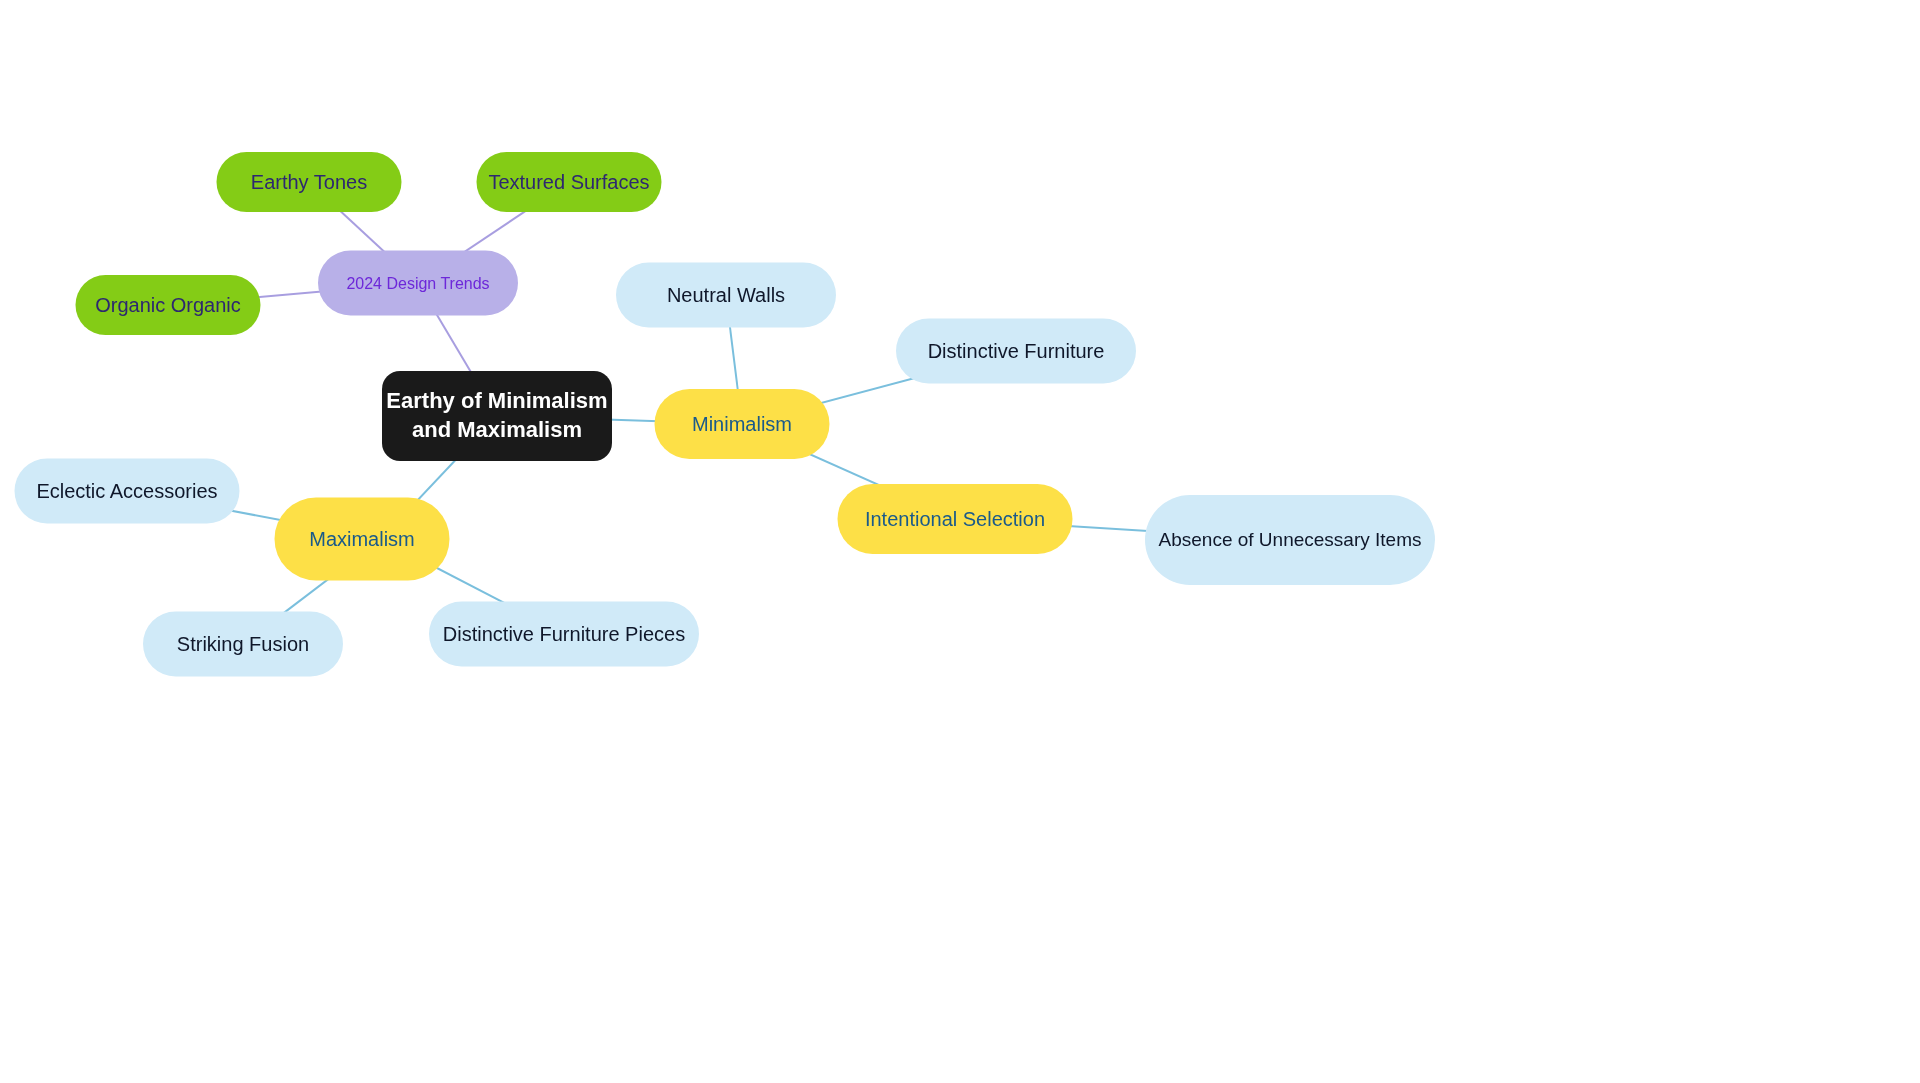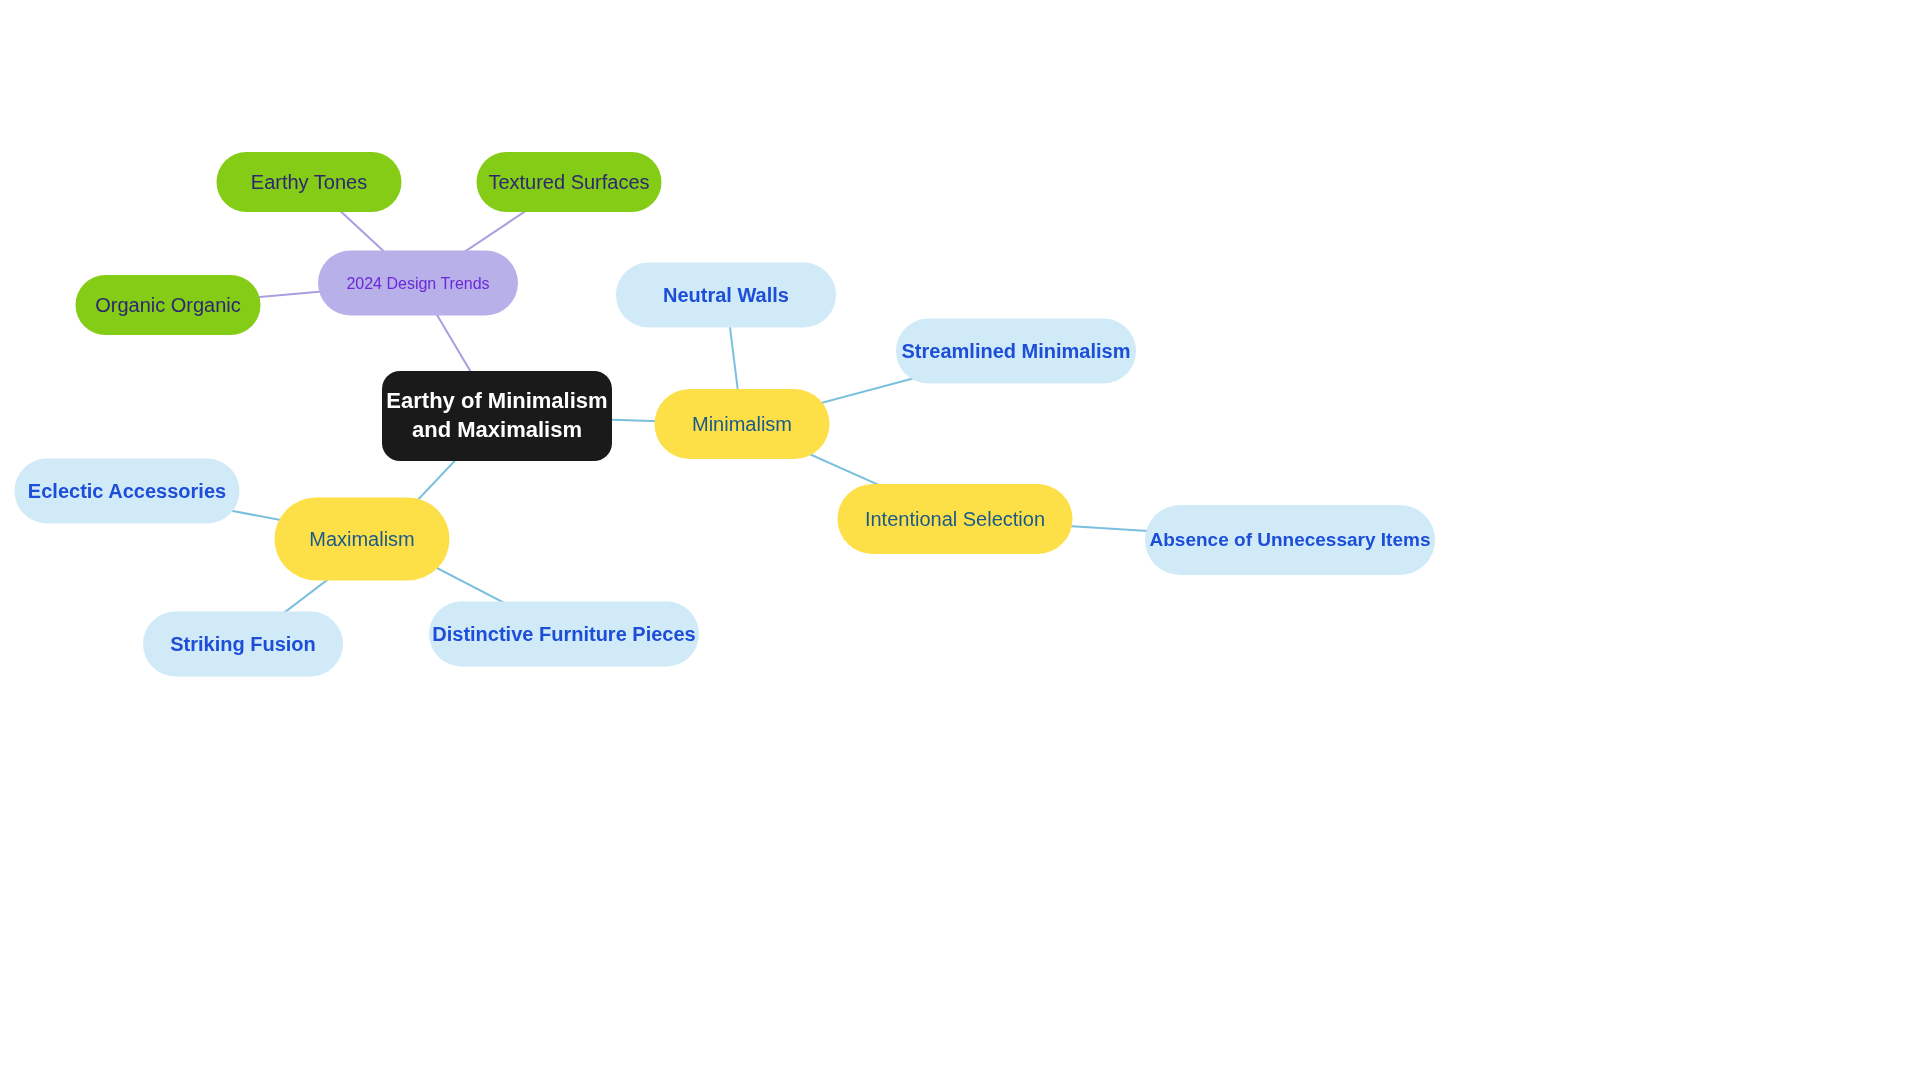--- a/index.html
+++ b/index.html
@@ -56,25 +56,24 @@
     }
     .node-blue-mid {
       background: #fde047;
       color: #1a5a8a;
       width: 185px;
       height: 65px;
       font-size: 20px;
     }
     .node-blue-light {
       background: #d0eaf8;
-      color: #1d4ed8;
+      color: #0f172a;
       width: 220px;
       height: 65px;
       font-size: 20px;
-      font-weight: bold;
     }
   </style>
 </head>
 <body>
 
 <svg id="connections">
 
   <line x1="497" y1="416" x2="418" y2="283" stroke="#a89ee0" stroke-width="2"></line>
 
   <line x1="418" y1="283" x2="309" y2="182" stroke="#a89ee0" stroke-width="2"></line>
@@ -110,25 +109,25 @@
 <div class="node node-purple-light" style="left:309px; top:182px;">Earthy Tones</div>
 
 <div class="node node-purple-light" style="left:569px; top:182px;">Textured Surfaces</div>
 
 <div class="node node-purple-light" style="left:168px; top:305px;">Organic Organic</div>
 
 <div class="node node-blue-mid" style="left:742px; top:424px; width:175px; height:70px;">Minimalism</div>
 
 <div class="node node-blue-light" style="left:726px; top:295px;">Neutral Walls</div>
 
-<div class="node node-blue-light" style="left:1016px; top:351px; width:240px;">Streamlined Minimalism</div>
+<div class="node node-blue-light" style="left:1016px; top:351px; width:240px;">Distinctive Furniture</div>
 
 <div class="node node-blue-mid" style="left:955px; top:519px; width:235px; height:70px;">Intentional Selection</div>
 
-<div class="node node-blue-light" style="left:1290px; top:540px; width:290px; height:70px; font-size:19px;text-align:right;">Absence of Unnecessary Items</div>
+<div class="node node-blue-light" style="left:1290px; top:540px; width:290px; height:90px; font-size:19px;text-align:right;">Absence of Unnecessary Items</div>
 
 <div class="node node-blue-mid" style="left:362px; top:539px; width:175px; height:83px;">Maximalism</div>
 
 <div class="node node-blue-light" style="left:127px; top:491px; width:225px;">Eclectic Accessories</div>
 
 <div class="node node-blue-light" style="left:243px; top:644px; width:200px;">Striking Fusion</div>
 
 <div class="node node-blue-light" style="left:564px; top:634px; width:270px;">Distinctive Furniture Pieces</div>
 
 </body></html>

